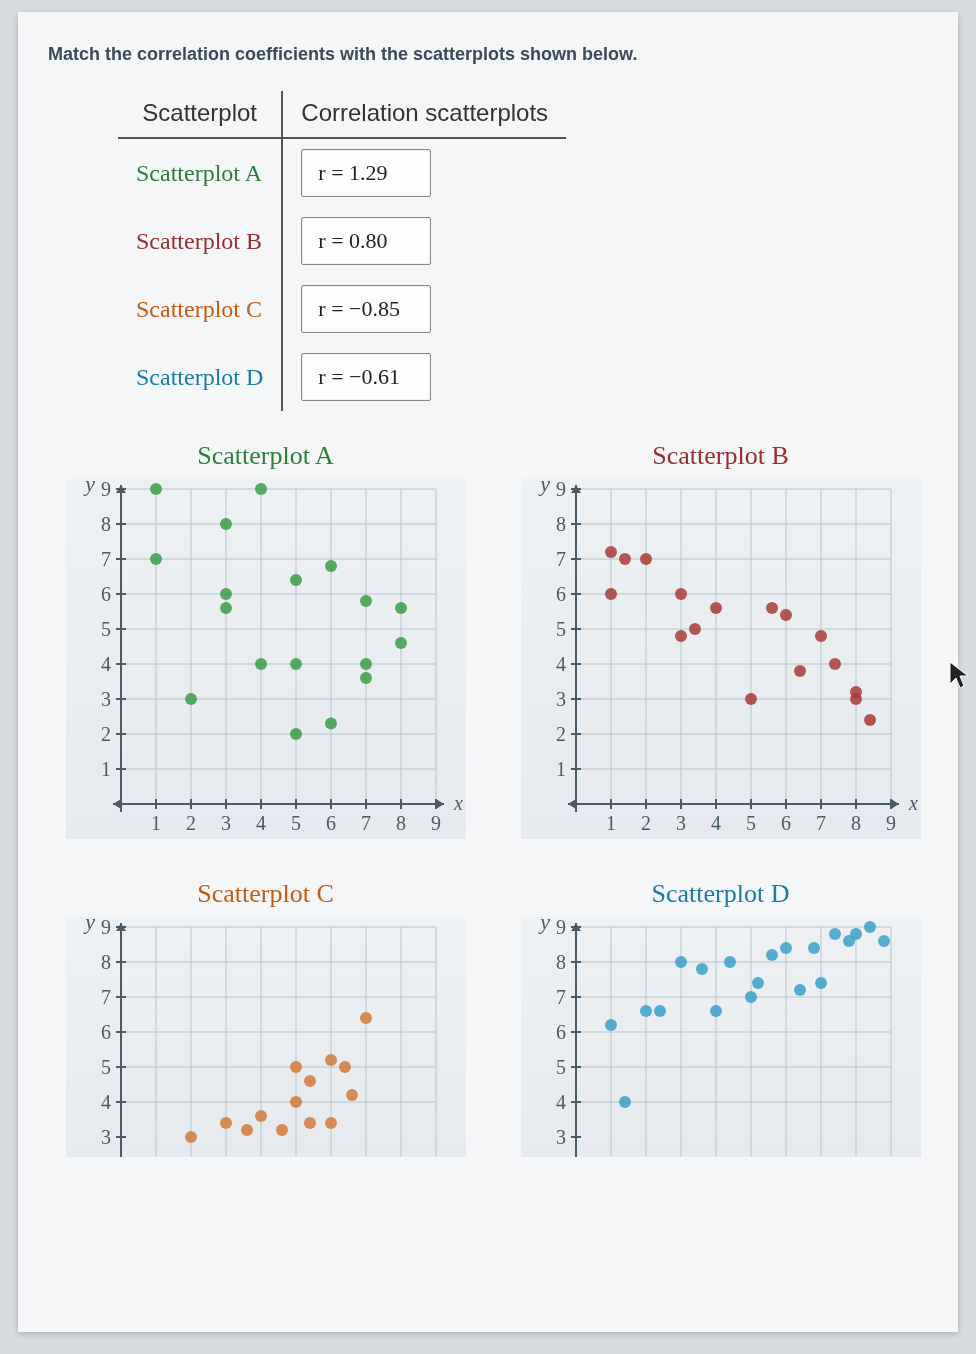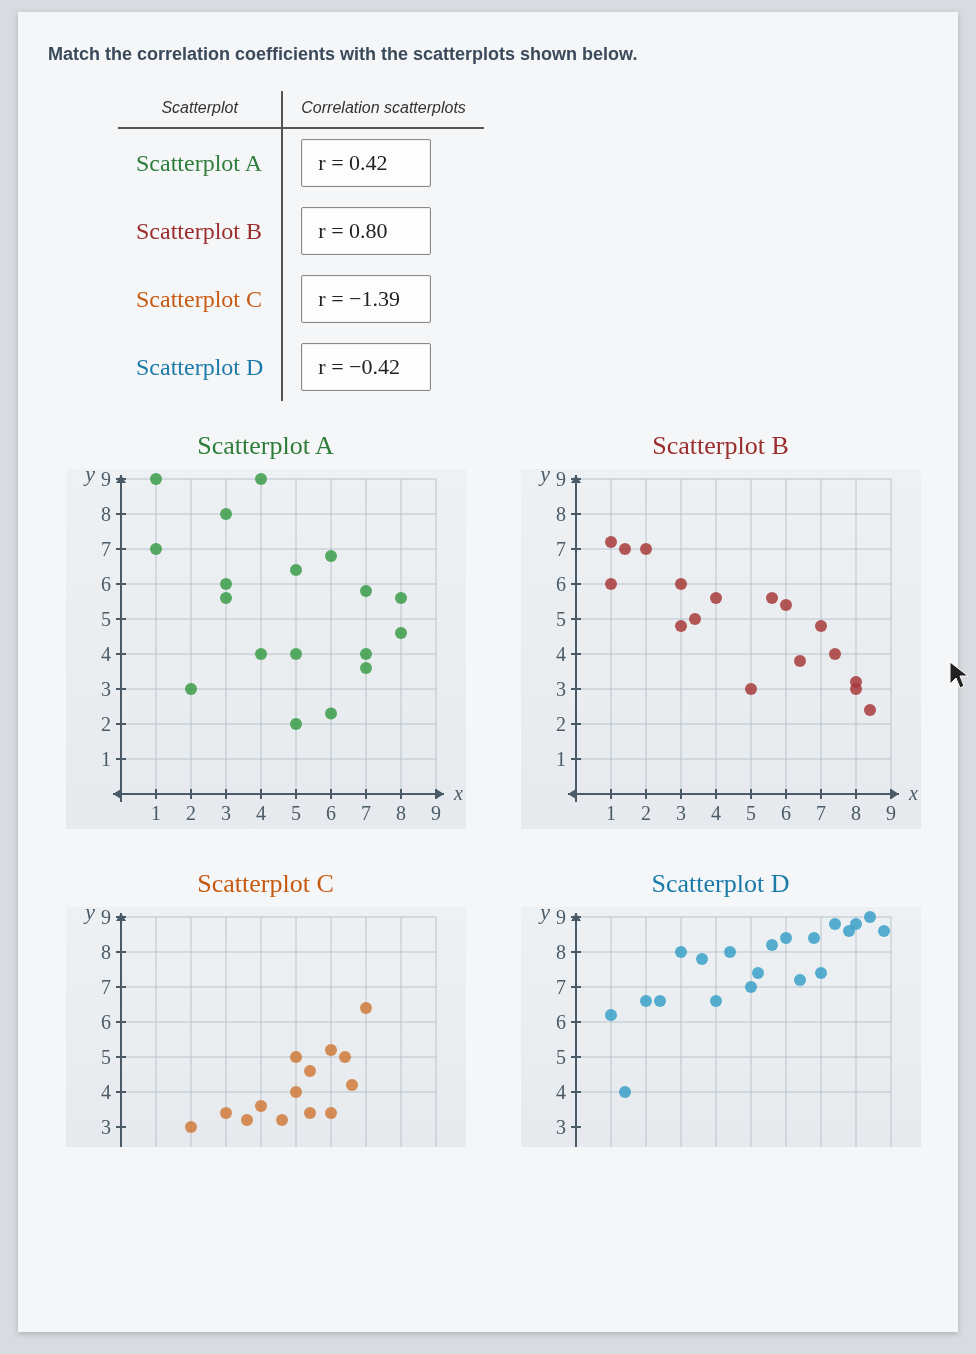--- a/index.html
+++ b/index.html
@@ -28,26 +28,25 @@
     margin: 6px 0 26px 0;
   }
   .match-table {
     border-collapse: collapse;
     margin-left: 70px;
     margin-bottom: 30px;
   }
   .match-table th {
     font-family: Arial, Helvetica, sans-serif;
     font-weight: normal;
-    font-size: 16px;
+    font-size: 24px;
     color: #333;
     padding: 8px 18px 10px 18px;
     border-bottom: 2px solid #555;
     text-align: center;
-    font-style: italic;
   }
   .match-table th:first-child { border-right: 2px solid #555; }
   .match-table td { padding: 10px 18px; vertical-align: middle; }
   .match-table td.labelcell { border-right: 2px solid #555; font-size: 24px; }
   .row-a { color: #2e7d3a; }
   .row-b { color: #9a2e2e; }
   .row-c { color: #c75a12; }
   .row-d { color: #1a7aa8; }
   .answer-box {
     border: 1px solid #888;
@@ -97,33 +96,33 @@
   <table class="match-table">
     <thead>
       <tr>
         <th>Scatterplot</th>
         <th>Correlation scatterplots</th>
       </tr>
     </thead>
     <tbody>
       <tr>
         <td class="labelcell row-a">Scatterplot A</td>
-        <td><span class="answer-box">r = 0.42</span></td>
+        <td><span class="answer-box">r = 1.29</span></td>
       </tr>
       <tr>
         <td class="labelcell row-b">Scatterplot B</td>
         <td><span class="answer-box">r = 0.80</span></td>
       </tr>
       <tr>
         <td class="labelcell row-c">Scatterplot C</td>
-        <td><span class="answer-box">r = −1.39</span></td>
+        <td><span class="answer-box">r = −0.85</span></td>
       </tr>
       <tr>
         <td class="labelcell row-d">Scatterplot D</td>
-        <td><span class="answer-box">r = −0.42</span></td>
+        <td><span class="answer-box">r = −0.61</span></td>
       </tr>
     </tbody>
   </table>
 
   <div class="plots">
     <div class="plot-wrap">
       <div class="plot-title title-a">Scatterplot A</div>
       <svg class="plot" id="plot-0" width="400" height="360">
           <line x1="90" x2="90" y1="10" y2="325" stroke="#b8c4cc" stroke-width="1"></line>
           <line x1="125" x2="125" y1="10" y2="325" stroke="#b8c4cc" stroke-width="1"></line>

